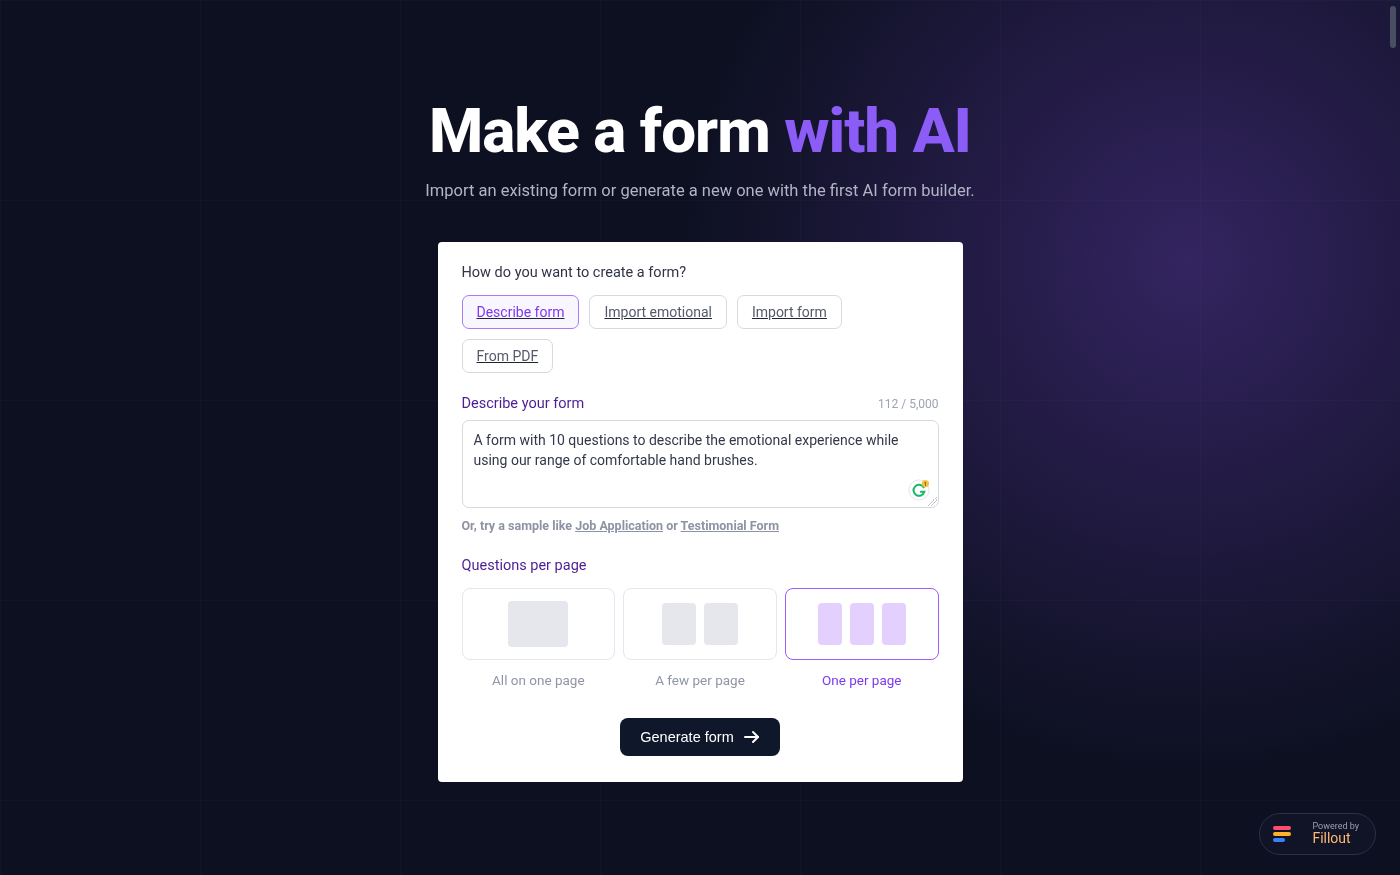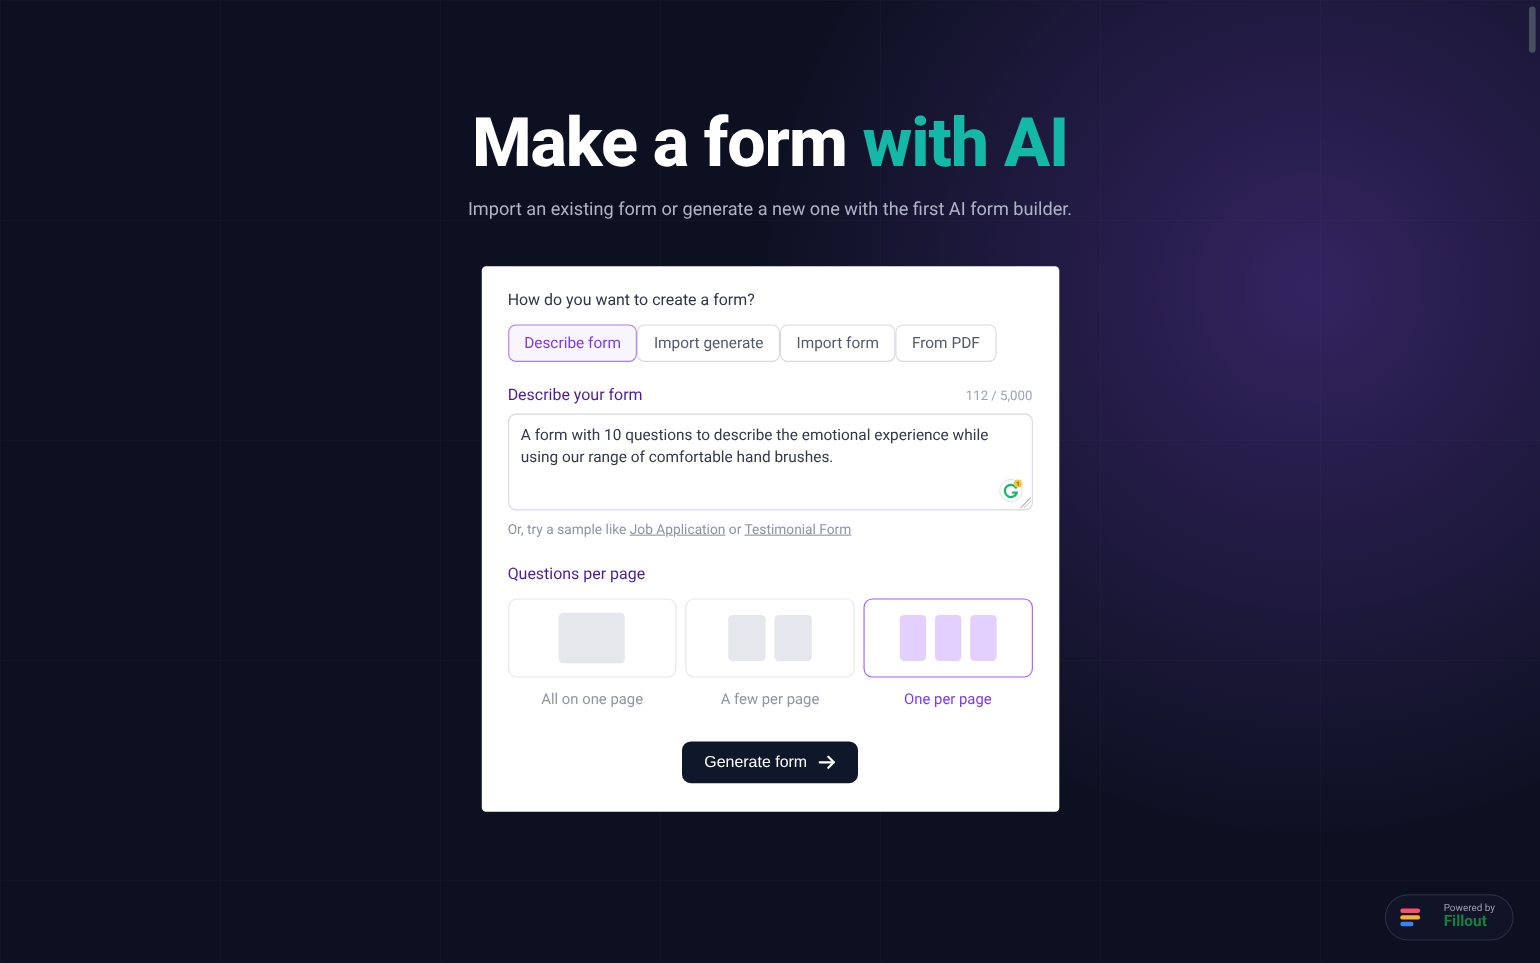--- a/index.html
+++ b/index.html
@@ -27,21 +27,21 @@
     padding-top: 98px;
   }
   h1.title {
     font-size: 62px;
     font-weight: 800;
     letter-spacing: -1px;
     color: #ffffff;
     text-align: center;
     line-height: 1.05;
   }
-  h1.title .accent { color: #14b8a6; }
+  h1.title .accent { color: #8b5cf6; }
   .subtitle {
     margin-top: 18px;
     font-size: 16.5px;
     color: #b0b4c6;
     text-align: center;
   }
   .card {
     margin-top: 42px;
     width: 525px;
     background: #ffffff;
@@ -49,22 +49,24 @@
     padding: 22px 24px 26px 24px;
     color: #1f2433;
   }
   .q-label {
     font-size: 14.5px;
     color: #303446;
     margin-bottom: 14px;
   }
   .tabs {
     display: flex;
+    gap: 10px;
     margin-bottom: 22px;
     flex-wrap: wrap;
+    text-decoration: underline;
   }
   .tab {
     border: 1px solid #d7d9e0;
     background: #fff;
     color: #555a6b;
     font-size: 14px;
     padding: 8px 14px;
     border-radius: 7px;
     cursor: pointer;
     user-select: none;
@@ -105,20 +107,21 @@
   .resize-grip {
     position: absolute; right: 1px; bottom: 1px; width: 10px; height: 10px;
     background:
       linear-gradient(135deg, transparent 0 50%, #c6c8d1 50% 55%, transparent 55% 65%, #c6c8d1 65% 70%, transparent 70%);
     pointer-events: none;
   }
   .sample {
     margin-top: 10px;
     font-size: 12.5px;
     color: #8e93a3;
+    font-weight: bold;
   }
   .sample a { color: #8e93a3; text-decoration: underline; cursor: pointer; }
   .section-gap { height: 24px; }
   .options {
     display: flex; gap: 8px;
     margin-top: 14px;
   }
   .opt {
     flex: 1;
     display: flex; flex-direction: column; align-items: center;
@@ -174,21 +177,21 @@
     display: flex; align-items: center; gap: 20px;
     border: 1px solid #2a2f45;
     border-radius: 999px;
     padding: 8px 16px 8px 12px;
     color: #cfd2de;
     background: rgba(20,24,42,0.6);
   }
   .powered .logo svg { display: block; }
   .powered .txt { display: flex; flex-direction: column; line-height: 1.05; }
   .powered .txt .small { font-size: 9px; color: #9b9fb0; }
-  .powered .txt .brand { font-size: 14px; font-weight: 700; color: #15803d; }
+  .powered .txt .brand { font-size: 14px; font-weight: 400; color: #fdba74; }
   
   .vscroll {
     position: absolute; top: 6px; right: 4px;
     width: 6px; height: 42px;
     background: #4a4e63;
     border-radius: 3px;
   }
 </style>
 </head>
 <body>
@@ -202,21 +205,21 @@
     <span>Make a form </span><span class="accent">with AI</span>
   </h1>
   <p class="subtitle">Import an existing form or generate a new one with the first AI form builder.</p>
 
   <div class="card">
 
     <div class="q-label">How do you want to create a form?</div>
 
     <div class="tabs">
       <div class="tab active">Describe form</div>
-      <div class="tab">Import generate</div>
+      <div class="tab">Import emotional</div>
       <div class="tab">Import form</div>
       <div class="tab">From PDF</div>
     </div>
 
     <div class="row-head">
       <div class="field-label">Describe your form</div>
       <div class="counter">112 / 5,000</div>
     </div>
 
     <div class="textarea-wrap">

